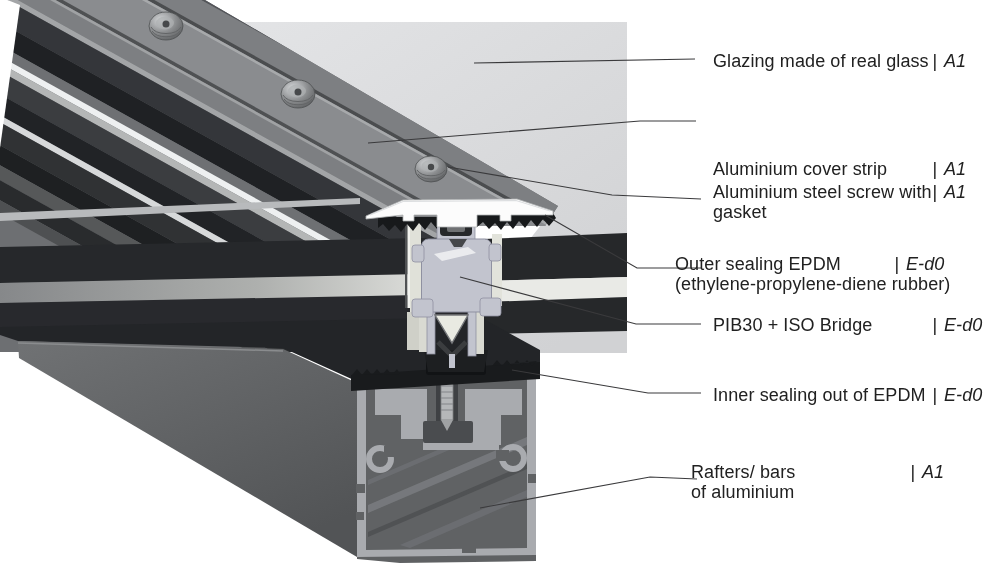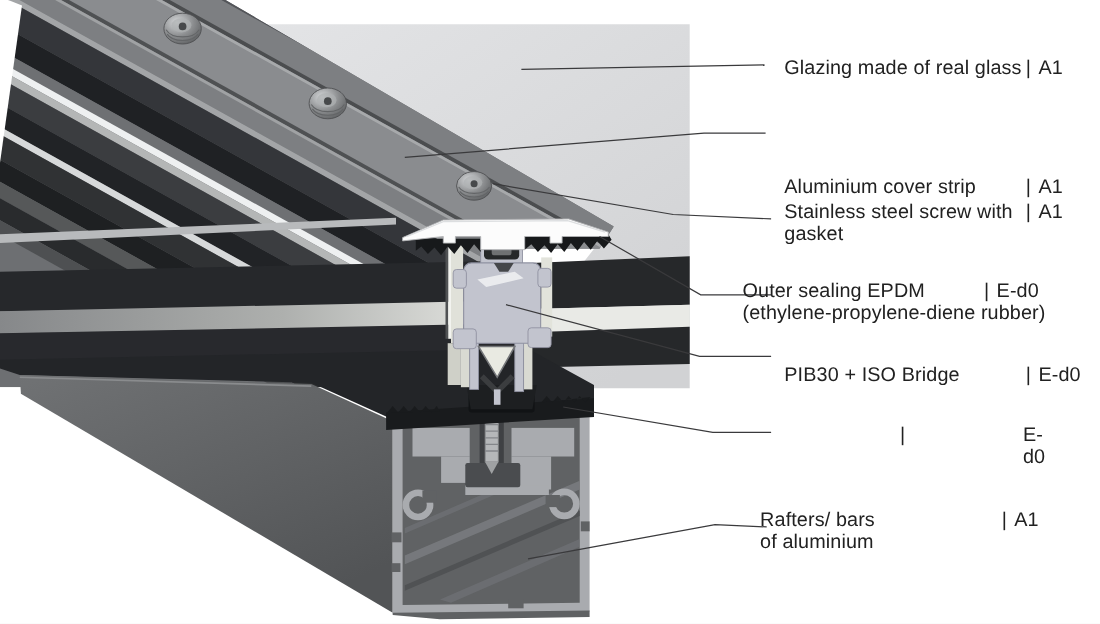--- a/index.html
+++ b/index.html
@@ -3,26 +3,26 @@
 <meta charset="utf-8">
 <style>
   html,body{margin:0;padding:0;background:#ffffff;}
   #stage{position:relative;width:1000px;height:567px;background:#ffffff;overflow:hidden;
          font-family:"Liberation Sans",sans-serif;}
   #drawing{position:absolute;left:0;top:0;}
   .label-row{position:absolute;display:grid;grid-template-columns:215px 14px auto;
              width:280px;color:#212121;font-size:18px;line-height:20px;letter-spacing:.1px;}
   .label-name{white-space:pre;}
   .label-sep{text-align:center;}
-  .label-code{padding-left:2px;}
+  .label-code{padding-left:2px;font-style:italic;}
   .r1{left:713px;top:51px;}
   .r2{left:713px;top:113px;margin-top:46px;}
   .r3{left:713px;top:182px;}
   .r4{left:675px;top:254px;}
-  .r5{left:713px;top:330px;}
+  .r5{left:713px;top:315px;}
   .r6{left:713px;top:385px;}
   .r7{left:691px;top:462px;}
 </style>
 </head>
 <body>
 
 <div id="stage">
 
 <svg id="drawing" width="1000" height="567" viewBox="0 0 1000 567" xmlns="http://www.w3.org/2000/svg">
   <defs>
@@ -212,37 +212,38 @@
   <span class="label-name">Glazing made of real glass</span>
   <span class="label-sep">|</span>
   <span class="label-code">A1</span>
 </div>
 <div class="label-row r2">
   <span class="label-name">Aluminium cover strip</span>
   <span class="label-sep">|</span>
   <span class="label-code">A1</span>
 </div>
 <div class="label-row r3">
-  <span class="label-name">Stainless steel screw with
+  <span class="label-name">Aluminium steel screw with
 gasket</span>
   <span class="label-sep">|</span>
   <span class="label-code">A1</span>
 </div>
 <div class="label-row r4">
   <span class="label-name">Outer sealing EPDM
 (ethylene-propylene-diene rubber)</span>
   <span class="label-sep">|</span>
   <span class="label-code">E-d0</span>
 </div>
 <div class="label-row r5">
   <span class="label-name">PIB30 + ISO Bridge</span>
   <span class="label-sep">|</span>
   <span class="label-code">E-d0</span>
 </div>
 <div class="label-row r6">
+  <span class="label-name">Inner sealing out of EPDM</span>
   <span class="label-sep">|</span>
   <span class="label-code">E-d0</span>
 </div>
 <div class="label-row r7">
   <span class="label-name">Rafters/ bars
 of aluminium</span>
   <span class="label-sep">|</span>
   <span class="label-code">A1</span>
 </div>
 

